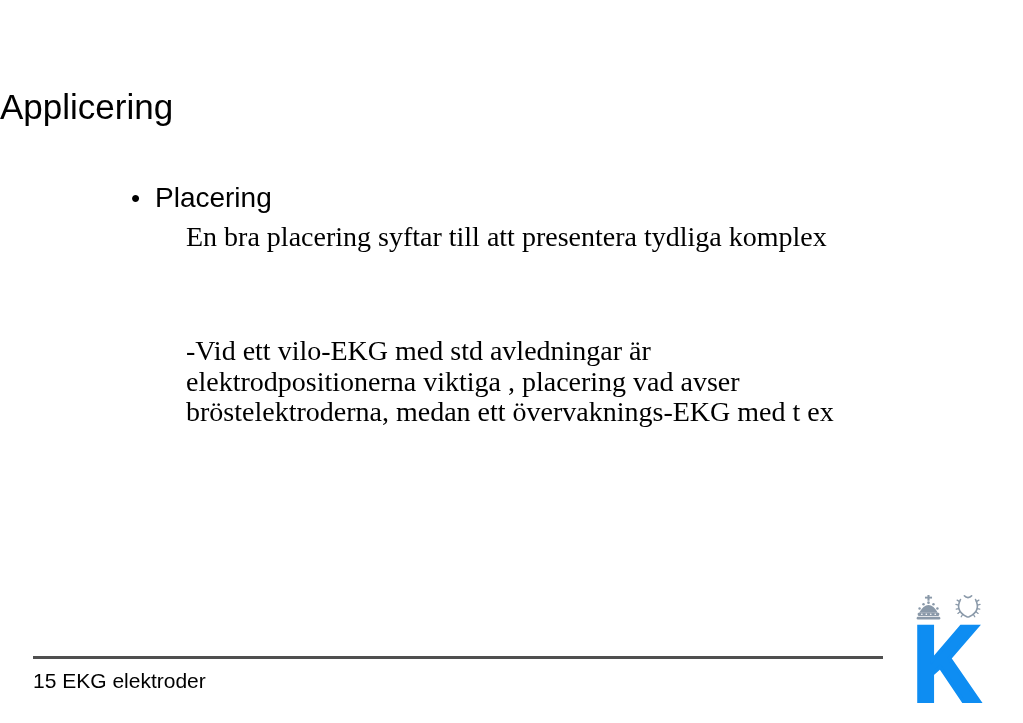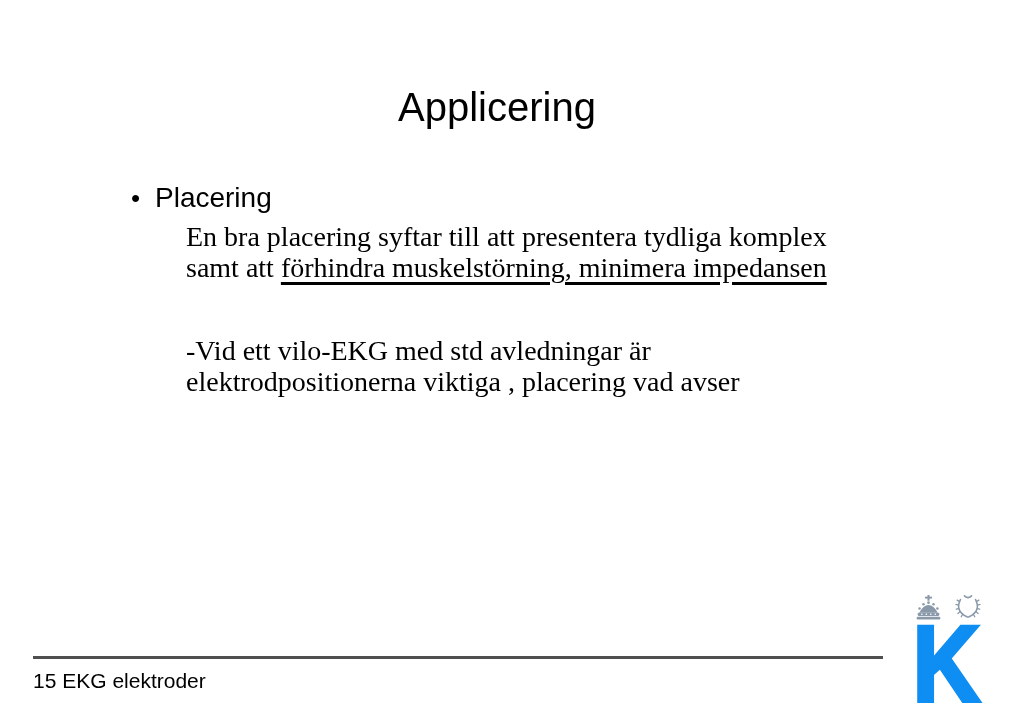--- a/index.html
+++ b/index.html
@@ -5,21 +5,21 @@
   html,body{margin:0;padding:0;}
   body{
     width:1023px;height:723px;position:relative;overflow:hidden;
     background:var(--background,#fff);
     font-family:"Liberation Sans","DejaVu Sans",sans-serif;
     color:var(--text_black,#000);
   }
   .slide{position:absolute;inset:0;}
   .title{
     position:absolute;left:0;top:84px;width:994px;
-    text-align:center;font-size:40px;font-weight:400;line-height:46px;
+    font-size:35px;font-weight:400;line-height:46px;
     margin:0;color:var(--text_black,#000);
   }
   .bullet-row{position:absolute;left:116px;top:182px;font-size:28px;line-height:32px;text-align:center;}
   .bullet-marker{display:inline-block;width:39px;font-size:26px;vertical-align:top;}
   .para{position:absolute;left:186px;font-size:28px;font-family:Liberation Serif, serif;}
   .para .line{white-space:pre;line-height:30.5px;}
   .para .line .u{
     text-decoration:underline;
     text-decoration-thickness:2.5px;
     text-underline-offset:5px;
@@ -45,25 +45,25 @@
 <div class="slide">
 
   <h1 class="title">Applicering</h1>
 
   <div class="bullet-row">
     <span class="bullet-marker">•</span><span>Placering</span>
   </div>
 
   <div id="para-1" class="para">
       <div class="line"><span>En bra placering syftar till att presentera tydliga komplex</span></div>
-      <div class="line"><span>samt att </span><span class="u">förhindra muskelstörning, minimera impedansen</span></div>
     </div>
   <div id="para-2" class="para">
       <div class="line"><span>-Vid ett vilo-EKG med std avledningar är</span></div>
       <div class="line"><span>elektrodpositionerna viktiga , placering vad avser</span></div>
+      <div class="line"><span>bröstelektroderna, medan ett övervaknings-EKG med t ex</span></div>
     </div>
 
   <div class="footer-line"></div>
   <div class="footer-text">15 EKG elektroder</div>
 
   <div class="logo">
 
     <svg class="emblem crown" width="27" height="26" viewBox="0 0 26 25">
       <g fill="currentColor">
         <rect x="12" y="0" width="2" height="5.5"></rect>

